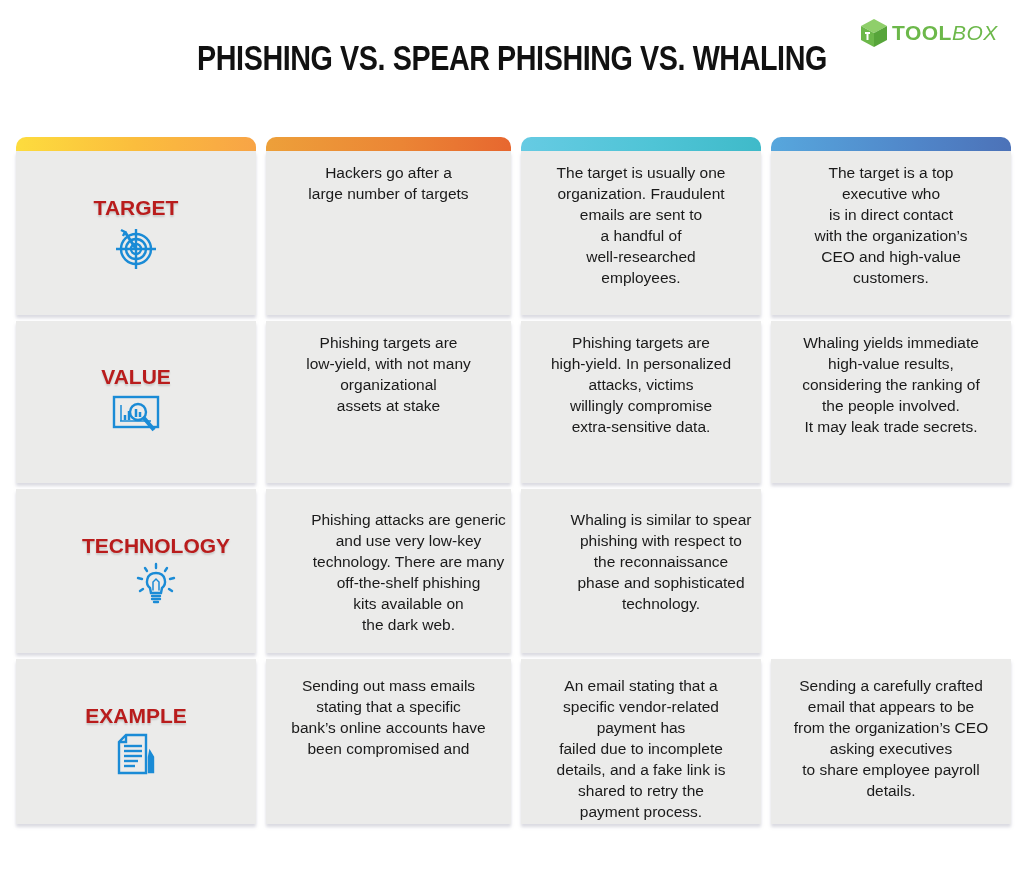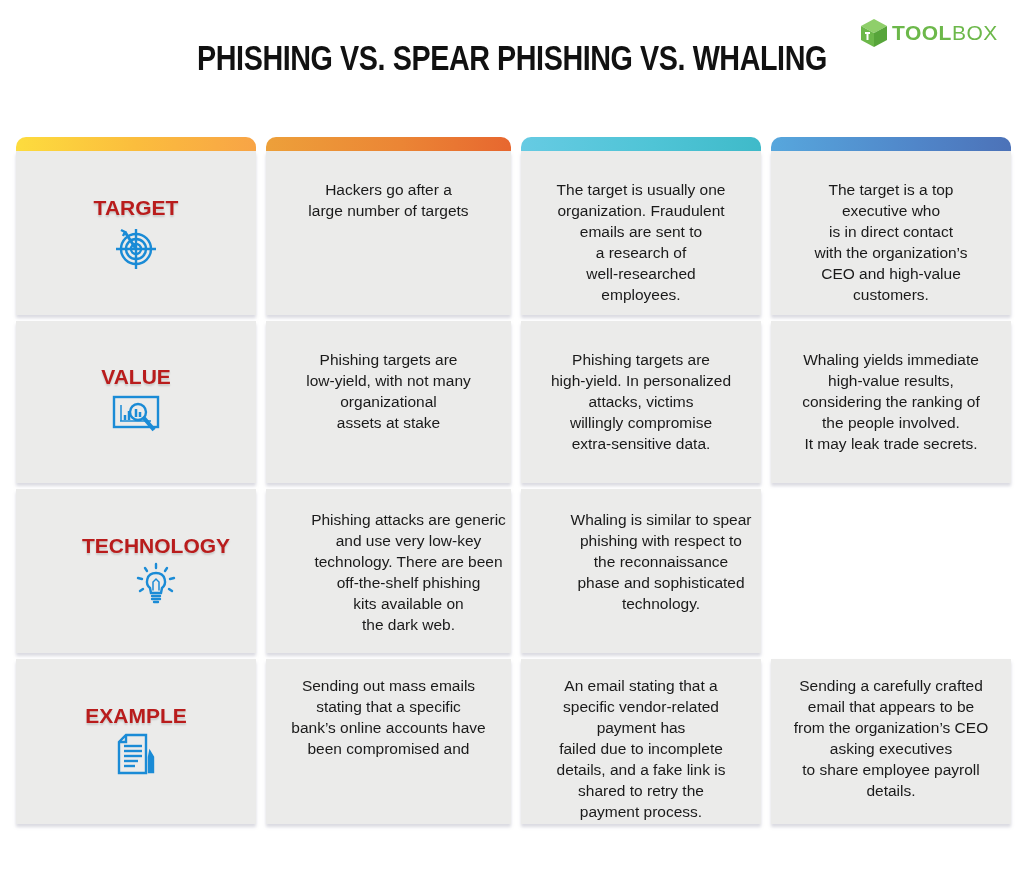--- a/index.html
+++ b/index.html
@@ -3,21 +3,21 @@
 <meta charset="utf-8">
 <style>
   * { box-sizing: border-box; margin: 0; padding: 0; }
   html, body { width: 1024px; height: 877px; background: #ffffff; overflow: hidden; }
   body { position: relative; font-family: "Liberation Sans", sans-serif; }
 
   .logo { position: absolute; left: 860px; top: 18px; display: flex; align-items: center; gap: 4px; }
   .logo-cube { width: 28px; height: 30px; }
   .logo-text { font-family: "Liberation Sans", sans-serif; font-size: 21px; color: #6cb84a; letter-spacing: 0.5px; }
   .logo-text b { font-weight: 700; margin-top: 18px; }
-  .logo-text span.light { font-weight: 400; }
+  .logo-text span.light { font-weight: 400; font-style: italic; }
 
   .title {
     position: absolute; left: 0; width: 1024px; top: 38px; text-align: center;
     font-family: "Liberation Sans", sans-serif; font-weight: 700; font-size: 35px;
     color: #111; letter-spacing: -0.5px; transform: scaleX(0.82); transform-origin: center;
   }
 
   .grid { position: absolute; left: 16px; top: 99px; width: 995px; }
   .hdr-row { display: flex; gap: 10px; height: 52px; }
   .hdr {
@@ -33,21 +33,21 @@
   .hdr.c0 { background: linear-gradient(90deg, #fddc3e 0%, #fbbd3d 50%, #f8a446 100%); }
   .hdr.c1 { background: linear-gradient(90deg, #eda03a 0%, #eb8535 55%, #e7672f 100%); }
   .hdr.c2 { background: linear-gradient(90deg, #66cbe3 0%, #4fc4d6 55%, #3fbac9 100%); }
   .hdr.c3 { background: linear-gradient(90deg, #57a7dd 0%, #5086c9 60%, #4c72b8 100%); }
 
   .row { display: flex; gap: 10px; margin-top: 6px; }
   .cell {
     background: #ebebea; box-shadow: 0 3px 3px rgba(150,150,170,0.35);
     display: flex; flex-direction: column; align-items: center;
     text-align: center; color: #1a1a1a; font-size: 15.5px; line-height: 21px;
-    padding-top: 28px;
+    padding-top: 11px;
   }
   .row.r0 .cell { height: 164px; }
   .row.r1 .cell { height: 162px; }
   .row.r2 .cell { height: 164px; padding-top: 20px; padding-left: 40px; }
   .row.r3 .cell { height: 165px; padding-top: 16px; }
   .row.r0 { margin-top: 0; }
 
   .param { justify-content: center; padding-top: 0 !important; }
   .param-label { font-size: 21px; font-weight: 700; color: #b91c1c; text-shadow: 0 2px 2px rgba(0,0,0,0.15); }
   .param-icon { margin-top: 6px; width: 50px; height: 46px; }
@@ -93,21 +93,21 @@
       </svg>
     </div>
     <div class="cell c1">
       <span class="line">Hackers go after a</span>
       <span class="line">large number of targets</span>
     </div>
     <div class="cell c2">
       <span class="line">The target is usually one</span>
       <span class="line">organization. Fraudulent</span>
       <span class="line">emails are sent to</span>
-      <span class="line">a research of</span>
+      <span class="line">a handful of</span>
       <span class="line">well-researched</span>
       <span class="line">employees.</span>
     </div>
     <div class="cell c3">
       <span class="line">The target is a top</span>
       <span class="line">executive who</span>
       <span class="line">is in direct contact</span>
       <span class="line">with the organization’s</span>
       <span class="line">CEO and high-value</span>
       <span class="line">customers.</span>
@@ -169,21 +169,21 @@
           <line x1="7" y1="16" x2="11" y2="17"></line>
           <line x1="43" y1="16" x2="39" y2="17"></line>
           <line x1="9" y1="29" x2="12" y2="27"></line>
           <line x1="41" y1="29" x2="38" y2="27"></line>
         </g>
       </svg>
     </div>
     <div class="cell c1">
       <span class="line">Phishing attacks are generic</span>
       <span class="line">and use very low-key</span>
-      <span class="line">technology. There are been</span>
+      <span class="line">technology. There are many</span>
       <span class="line">off-the-shelf phishing</span>
       <span class="line">kits available on</span>
       <span class="line">the dark web.</span>
     </div>
     <div class="cell c3">
       <span class="line">Whaling is similar to spear</span>
       <span class="line">phishing with respect to</span>
       <span class="line">the reconnaissance</span>
       <span class="line">phase and sophisticated</span>
       <span class="line">technology.</span>

